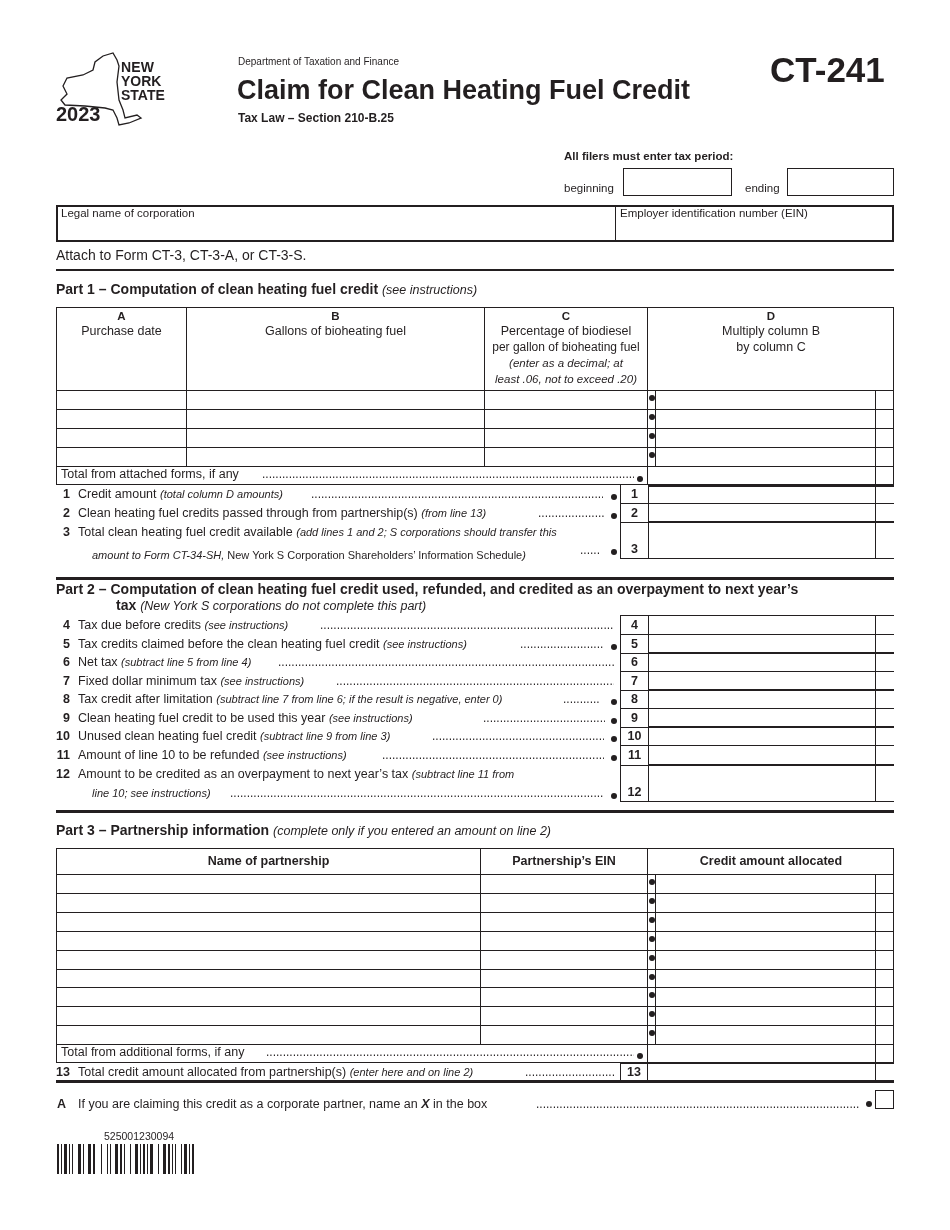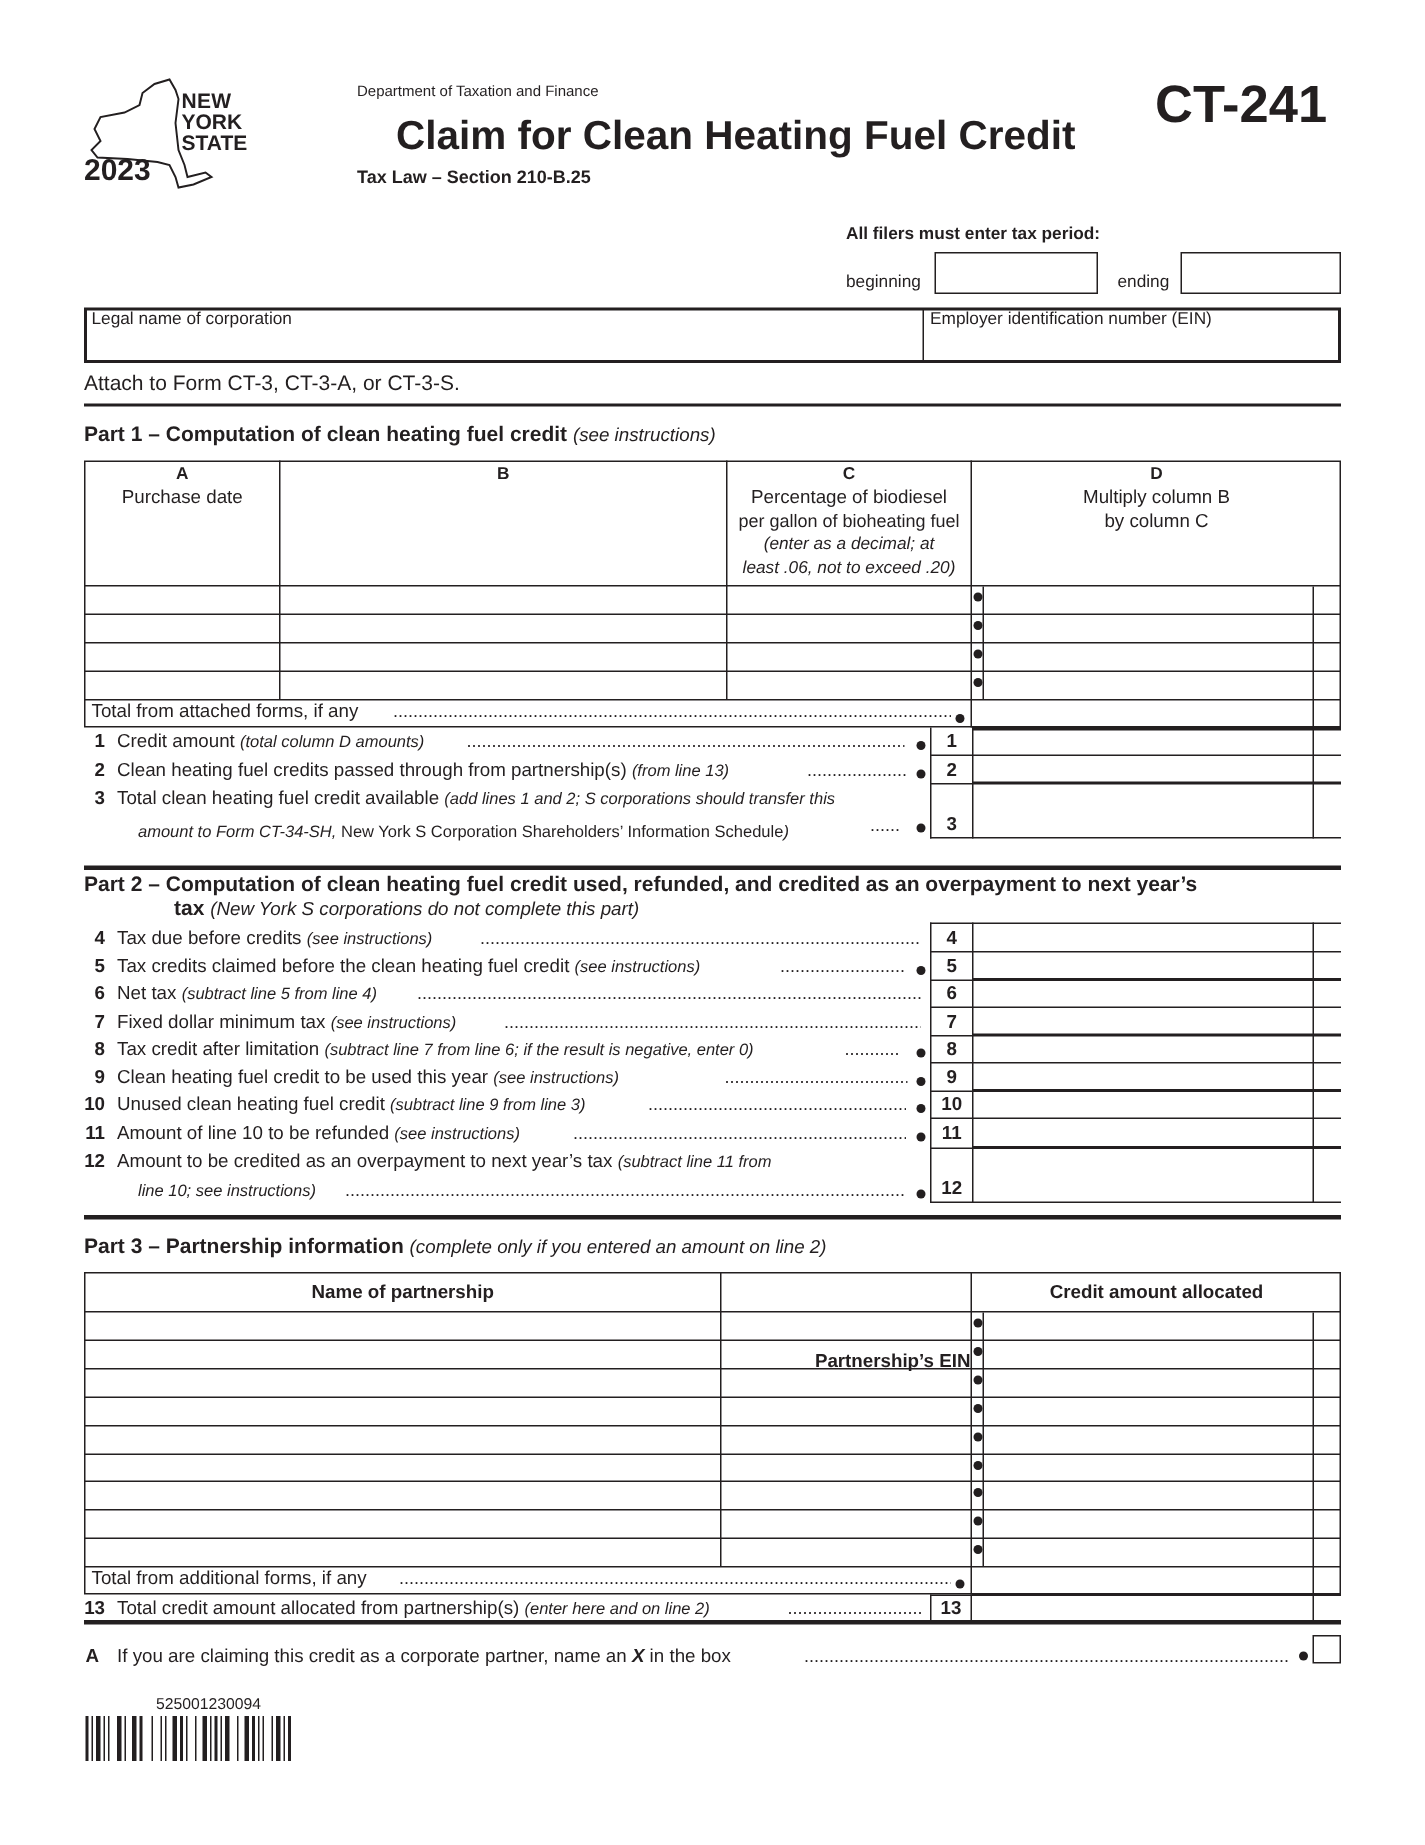--- a/index.html
+++ b/index.html
@@ -30,21 +30,21 @@
   <svg width="120" height="80" viewBox="0 0 120 80" style="position:absolute;left:0;top:0;">
     <path d="M8,38 L12,30 L28,27 L38,22 L40,14 L48,8 L58,5 L62,12 L64,18 L62,34 L64,52 L68,62 L70,70 L82,67 L86,70 L74,75 L64,77 L62,70 L58,62 L50,60 L30,58 L10,57 L6,52 L12,46 Z" fill="none" stroke="#231f20" stroke-width="1.3"></path>
   </svg>
   <div class="abs b" style="left:66px;top:12px;font-size:14px;line-height:14px;letter-spacing:0.2px;">NEW</div>
   <div class="abs b" style="left:66px;top:26px;font-size:14px;line-height:14px;">YORK</div>
   <div class="abs b" style="left:66px;top:40px;font-size:14px;line-height:14px;">STATE</div>
   <div class="abs b" style="left:1px;top:56px;font-size:20px;line-height:20px;">2023</div>
 </div>
 
 <div class="abs" style="left:238px;top:56px;font-size:10px;">Department of Taxation and Finance</div>
-<div class="abs b" style="left:237px;top:74px;font-size:27px;line-height:32px;margin-left:27px;">Claim for Clean Heating Fuel Credit</div>
+<div class="abs b" style="left:237px;top:74px;font-size:27px;line-height:32px;">Claim for Clean Heating Fuel Credit</div>
 <div class="abs b" style="left:238px;top:111px;font-size:12px;">Tax Law – Section 210-B.25</div>
 <div class="abs b" style="left:770px;top:50px;font-size:35px;line-height:40px;">CT-241</div>
 
 <div class="abs b" style="left:564px;top:150px;font-size:11.5px;">All filers must enter tax period:</div>
 <div class="abs" style="left:564px;top:182px;font-size:11.5px;">beginning</div>
 <input class="field" type="text" style="left: 623px; top: 168px; width: 109px; height: 28px; border: 1px solid rgb(35, 31, 32);" value="">
 <div class="abs" style="left:745px;top:182px;font-size:11.5px;">ending</div>
 <input class="field" type="text" style="left: 787px; top: 168px; width: 107px; height: 28px; border: 1px solid rgb(35, 31, 32);" value="">
 
 <div class="abs" style="left:56px;top:205px;width:838px;height:37px;border:2px solid #231f20;"></div>
@@ -71,20 +71,21 @@
 <div class="vline" style="left:875px;top:391px;width:1px;height:94px;"></div>
 
 <div class="hline" style="left:56px;top:390px;width:838px;height:1px;"></div>
 
 <div class="colhead" style="left:57px;top:310px;width:129px;">
   <div class="letter">A</div>
   <div>Purchase date</div>
 </div>
 <div class="colhead" style="left:187px;top:310px;width:297px;">
   <div class="letter">B</div>
+  <div>Gallons of bioheating fuel</div>
 </div>
 <div class="colhead" style="left:485px;top:310px;width:162px;">
   <div class="letter">C</div>
   <div>Percentage of biodiesel</div>
   <div style="font-size:12px;white-space:nowrap;">per gallon of bioheating fuel</div>
   <div class="note">(enter as a decimal; at</div>
   <div class="note">least .06, not to exceed .20)</div>
 </div>
 <div class="colhead" style="left:648px;top:310px;width:246px;">
   <div class="letter">D</div>
@@ -269,21 +270,21 @@
 </div>
 
 <div class="abs" style="left:56px;top:848px;width:838px;height:215px;border:1px solid #231f20;"></div>
 <div class="vline" style="left:480px;top:848px;width:1px;height:196px;"></div>
 <div class="vline" style="left:647px;top:848px;width:1px;height:215px;"></div>
 <div class="vline" style="left:655px;top:875px;width:1px;height:169px;"></div>
 <div class="vline" style="left:875px;top:875px;width:1px;height:206px;"></div>
 <div class="hline" style="left:56px;top:874px;width:838px;height:1px;"></div>
 
 <div class="abs b" style="left:57px;top:854px;width:423px;text-align:center;font-size:12.5px;">Name of partnership</div>
-<div class="abs b" style="left:481px;top:900px;width:166px;text-align:right;font-size:12.5px;">Partnership’s EIN</div>
+<div class="abs b" style="left:481px;top:854px;width:166px;text-align:center;font-size:12.5px;">Partnership’s EIN</div>
 <div class="abs b" style="left:648px;top:854px;width:246px;text-align:center;font-size:12.5px;">Credit amount allocated</div>
 
 <div class="hline" style="left:56px;top:893px;width:838px;height:1px;"></div>
 <div class="hline" style="left:56px;top:912px;width:838px;height:1px;"></div>
 <div class="hline" style="left:56px;top:931px;width:838px;height:1px;"></div>
 <div class="hline" style="left:56px;top:950px;width:838px;height:1px;"></div>
 <div class="hline" style="left:56px;top:969px;width:838px;height:1px;"></div>
 <div class="hline" style="left:56px;top:987px;width:838px;height:1px;"></div>
 <div class="hline" style="left:56px;top:1006px;width:838px;height:1px;"></div>
 <div class="hline" style="left:56px;top:1025px;width:838px;height:1px;"></div>

